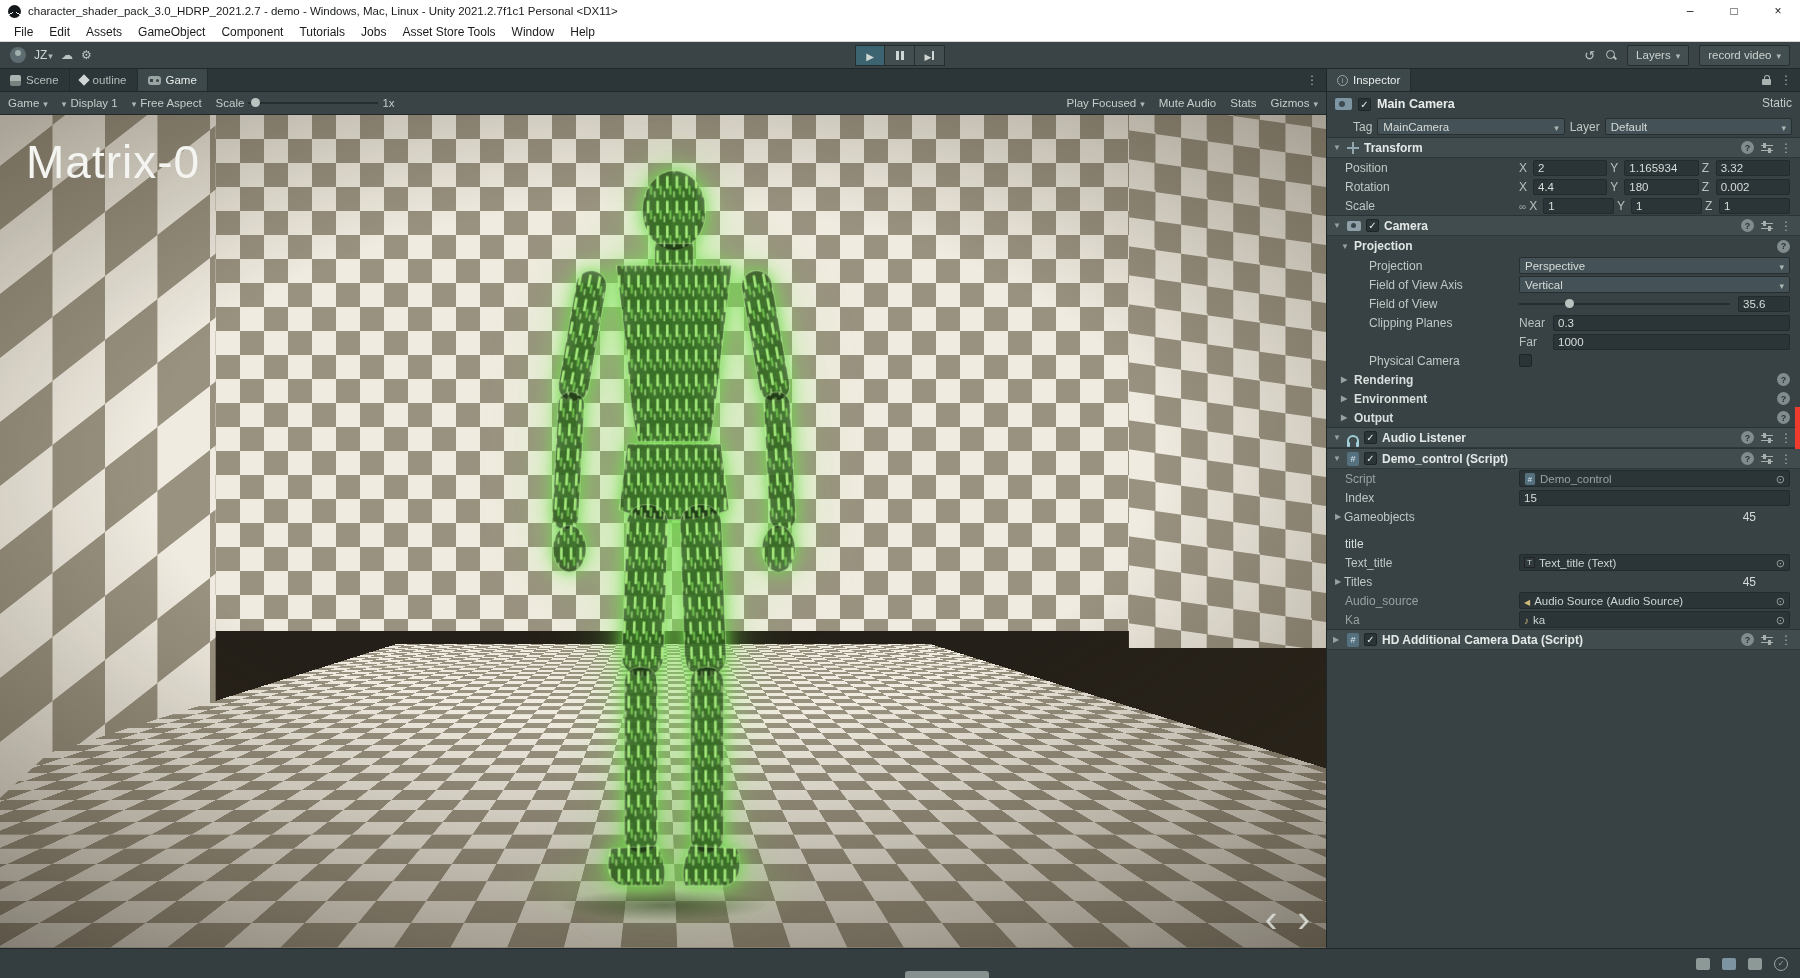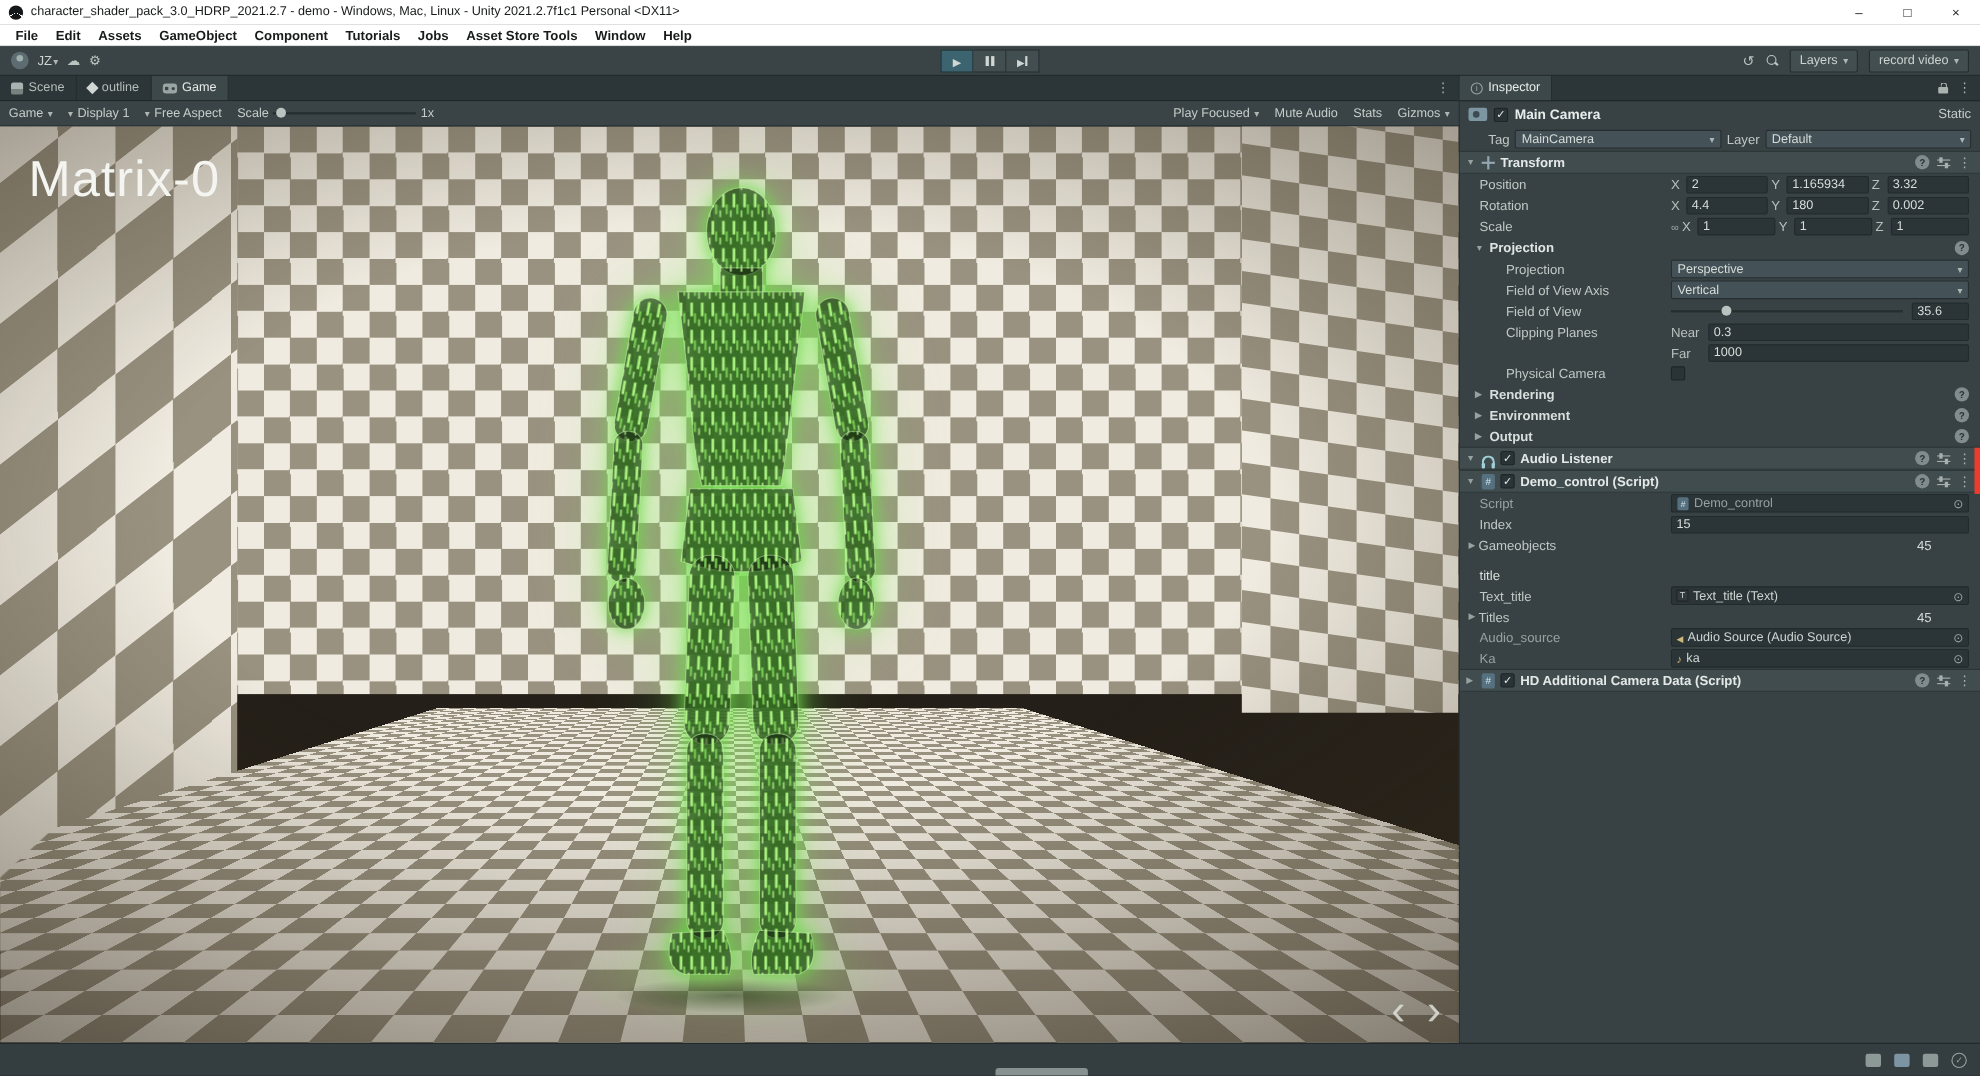--- a/index.html
+++ b/index.html
@@ -17,21 +17,21 @@
 
   
   .titlebar{height:22px;background:#ffffff;display:flex;align-items:center;color:#191b1b;}
   .unity-logo{width:13px;height:13px;border-radius:50%;margin:0 7px 0 8px;
     background:conic-gradient(#15181a 0 115deg,#fff 115deg 125deg,#15181a 125deg 235deg,#fff 235deg 245deg,#15181a 245deg 360deg);}
   .title-text{font-size:11.5px;}
   .win-controls{margin-left:auto;display:flex;height:100%;}
   .win-btn{width:44px;height:100%;display:flex;align-items:center;justify-content:center;font-size:12px;color:#222;}
 
   
-  .menubar{height:20px;background:#ffffff;display:flex;align-items:center;padding-left:6px;color:#191b1b;border-bottom:1px solid #d7d7d7;font-weight:bold;}
+  .menubar{height:20px;background:#ffffff;display:flex;align-items:center;padding-left:6px;color:#191b1b;border-bottom:1px solid #d7d7d7;}
   .menu-item{padding:0 8px;font-size:12px;}
 
   
   .toolbar{height:27px;background:var(--tb-bg);display:flex;align-items:center;position:relative;border-bottom:1px solid #20282a;color:#c9d1ce;}
   .tb-left{display:flex;align-items:center;gap:8px;padding-left:10px;}
   .avatar{width:16px;height:16px;border-radius:50%;background:#5c6c70;position:relative;}
   .avatar::after{content:"";position:absolute;left:5px;top:3px;width:6px;height:6px;border-radius:50%;background:#9fb0ad;}
   .flat-dd{display:flex;align-items:center;gap:1px;font-size:12px;color:#ccd3d0;}
   .i-caret::after{content:"▾";font-size:9px;color:#aeb7b4;}
   .i-cloud::after{content:"☁";font-size:12px;color:#b9c3c0;}
@@ -447,20 +447,31 @@
             <span class="i-link"></span>
             <span class="axis">X</span>
             <div class="vf">1</div>
             <span class="axis">Y</span>
             <div class="vf">1</div>
             <span class="axis">Z</span>
             <div class="vf">1</div>
           </div>
         </div>
 
+        <div class="comp-head">
+          <span class="i-fold open"></span>
+          <span class="i-camcomp"></span>
+          <span class="checkbox checked"></span>
+          <span class="comp-title">Camera</span>
+          <span class="head-right">
+            <span class="i-help"></span>
+            <span class="i-sliders"></span>
+            <span class="i-kebab"></span>
+          </span>
+        </div>
         <div class="section-head">
           <span class="i-fold open"></span>
           <span>Projection</span>
           <span class="i-help"></span>
         </div>
         <div class="irow sub">
           <div class="ilabel">Projection</div>
           <span class="dd" style="flex:1;min-width:0;">
             <span class="ddtext">Perspective</span>
             <span class="i-caret"></span>

